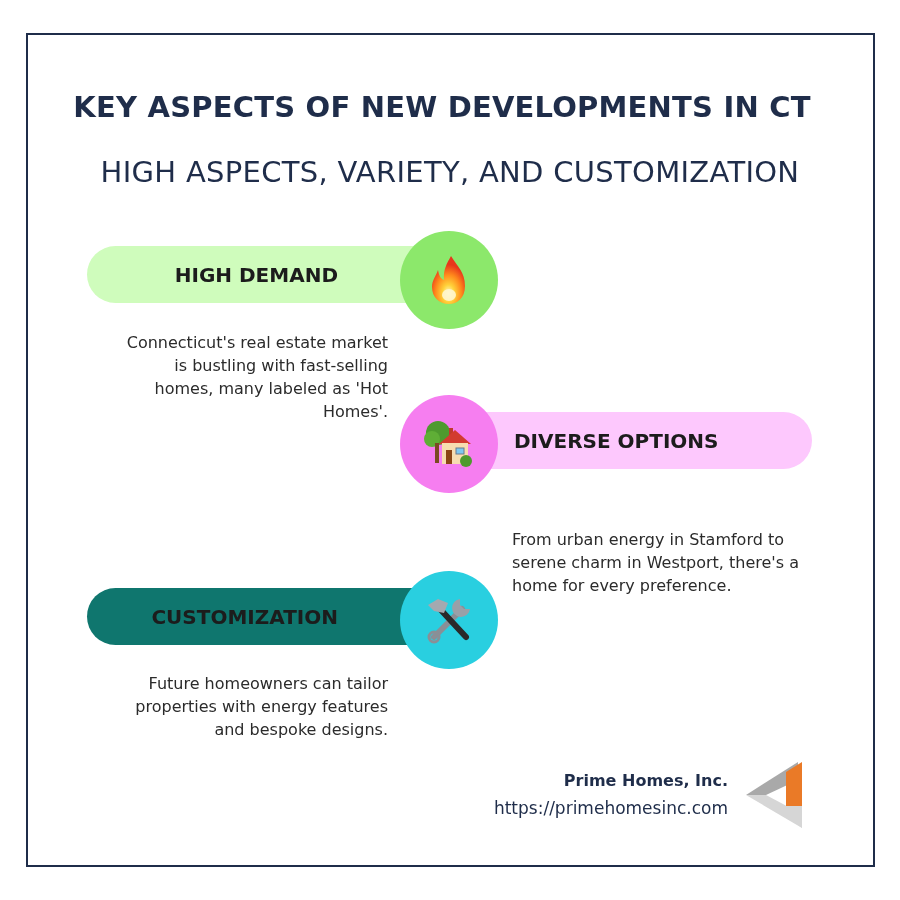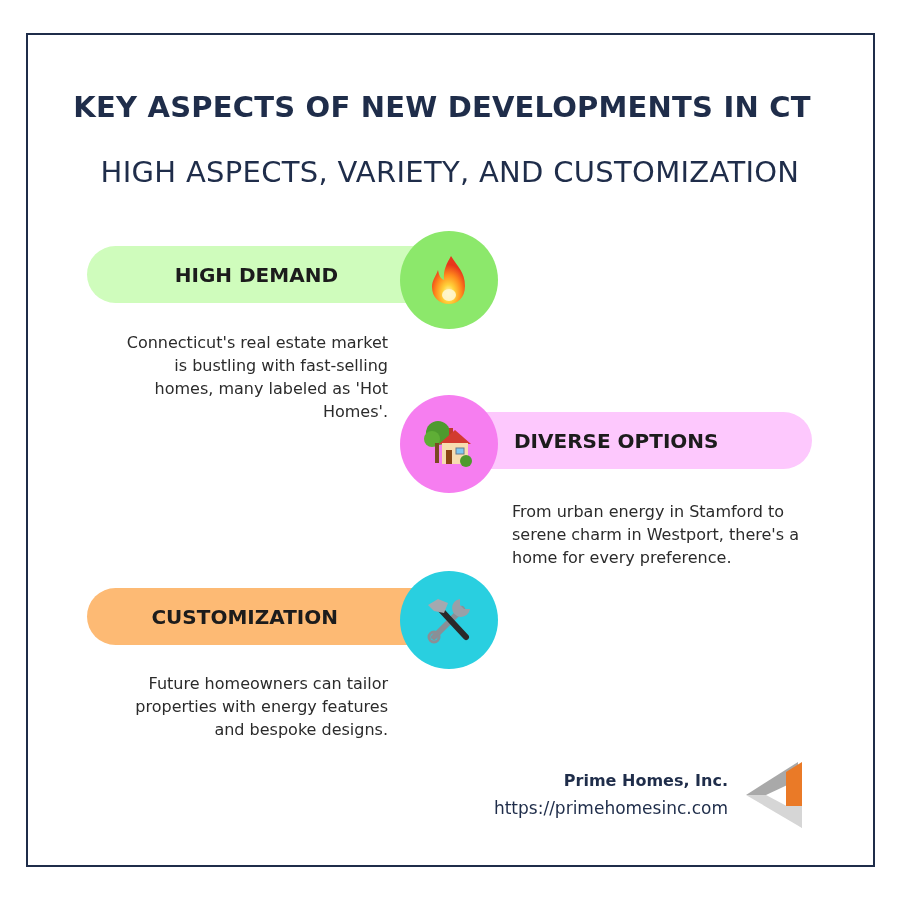--- a/index.html
+++ b/index.html
@@ -84,23 +84,23 @@
       <rect x="13" y="24" width="4" height="20" fill="#7a4a22"></rect>
       <rect x="27" y="9" width="4" height="8" fill="#c0392b"></rect>
       <polygon points="17,25 33,11 49,25" fill="#d23b2f"></polygon>
       <rect x="20" y="24" width="26" height="21" fill="#f7ddb0"></rect>
       <rect x="24" y="31" width="6" height="14" fill="#8b4513"></rect>
       <rect x="34" y="29" width="8" height="6" fill="#7ec8f0" stroke="#6b7b8c" stroke-width="1"></rect>
       <circle cx="44" cy="42" r="6" fill="#4e9a2e"></circle>
     </svg>
   </span>
 </div>
-<div class="desc right" style="left:512px; top:500px; width:290px;">From urban energy in Stamford to serene charm in Westport, there's a home for every preference.</div>
+<div class="desc right" style="left:512px; top:528px; width:290px;">From urban energy in Stamford to serene charm in Westport, there's a home for every preference.</div>
 
-<div class="pill left" style="left:87px; top:588px; width:363px; background:#fdba74;">
+<div class="pill left" style="left:87px; top:588px; width:363px; background:#0f766e;">
   <span>CUSTOMIZATION</span>
 </div>
 <div class="circle" style="left:400px; top:571px; background:#29cfe0;">
   <span>
     <svg width="50" height="50" viewBox="0 0 50 50">
       <line x1="10" y1="42" x2="38" y2="14" stroke="#8a8f96" stroke-width="6" stroke-linecap="round"></line>
       <circle cx="10" cy="42" r="5" fill="none" stroke="#8a8f96" stroke-width="3"></circle>
       <path d="M36 4 A9 9 0 1 0 46 14 L40 14 L36 10 Z" fill="#9aa0a8"></path>
       <line x1="16" y1="14" x2="42" y2="42" stroke="#2a2a2a" stroke-width="6" stroke-linecap="round"></line>
       <path d="M4 10 L14 4 L24 8 L20 18 L10 16 Z" fill="#a4a9b0"></path>

